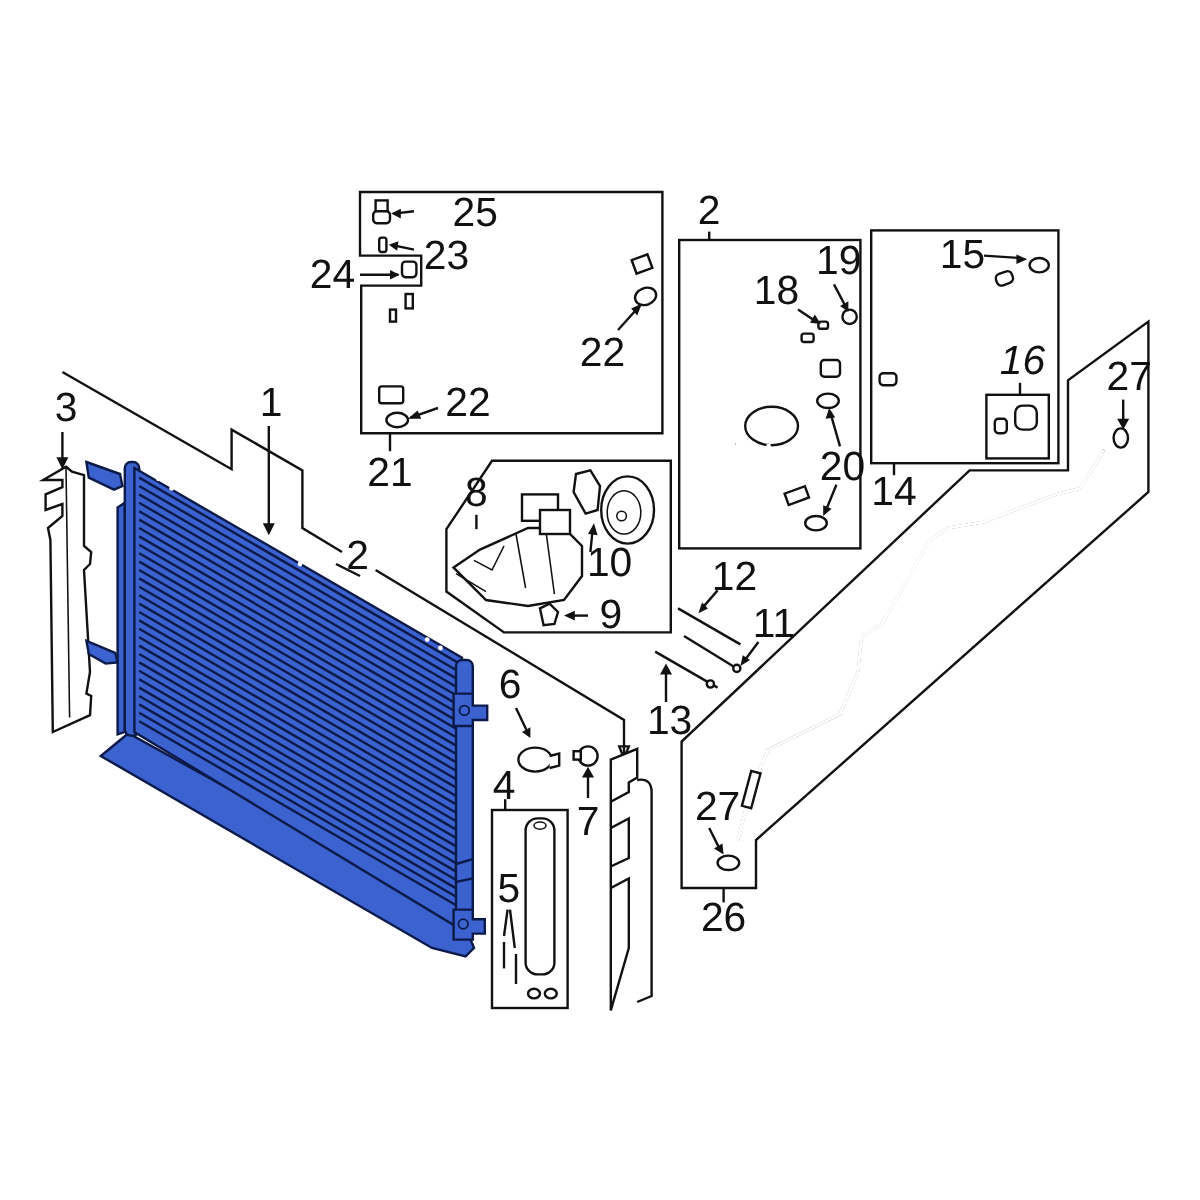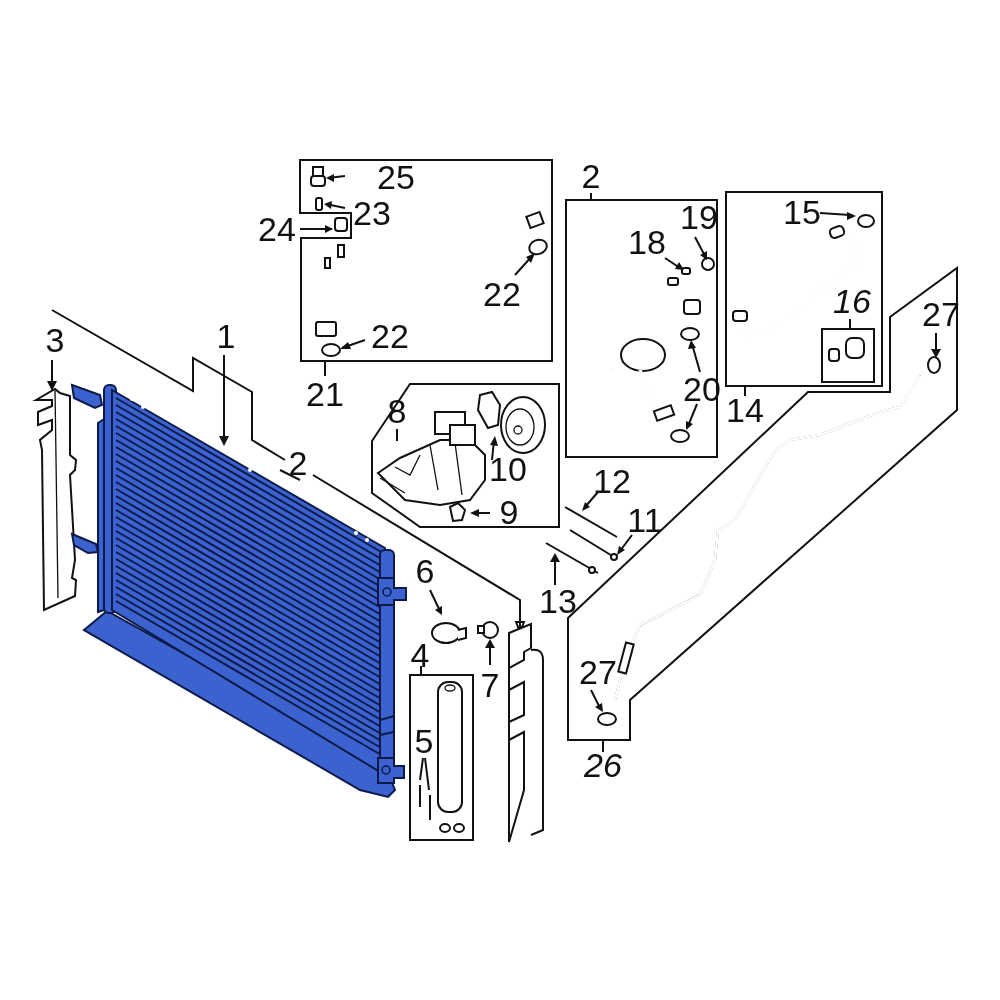--- a/index.html
+++ b/index.html
@@ -272,17 +272,17 @@
 <div class="lbl" style="left:591px;top:176px;">2</div>
 <div class="lbl" style="left:647px;top:242px;">18</div>
 <div class="lbl" style="left:699px;top:217px;">19</div>
 <div class="lbl" style="left:702px;top:389px;text-align:center;">20</div>
 <div class="lbl" style="left:325px;top:394px;">21</div>
 <div class="lbl" style="left:502px;top:294px;">22</div>
 <div class="lbl" style="left:390px;top:336px;">22</div>
 <div class="lbl" style="left:372px;top:213px;text-align:center;">23</div>
 <div class="lbl" style="left:277px;top:229px;">24</div>
 <div class="lbl" style="left:396px;top:177px;">25</div>
-<div class="lbl" style="left:603px;top:765px;font-style:italic;">26</div>
+<div class="lbl" style="left:603px;top:765px;">26</div>
 <div class="lbl" style="left:941px;top:314px;">27</div>
 <div class="lbl" style="left:598px;top:672px;">27</div>
 
 </div>
 
 </body></html>

